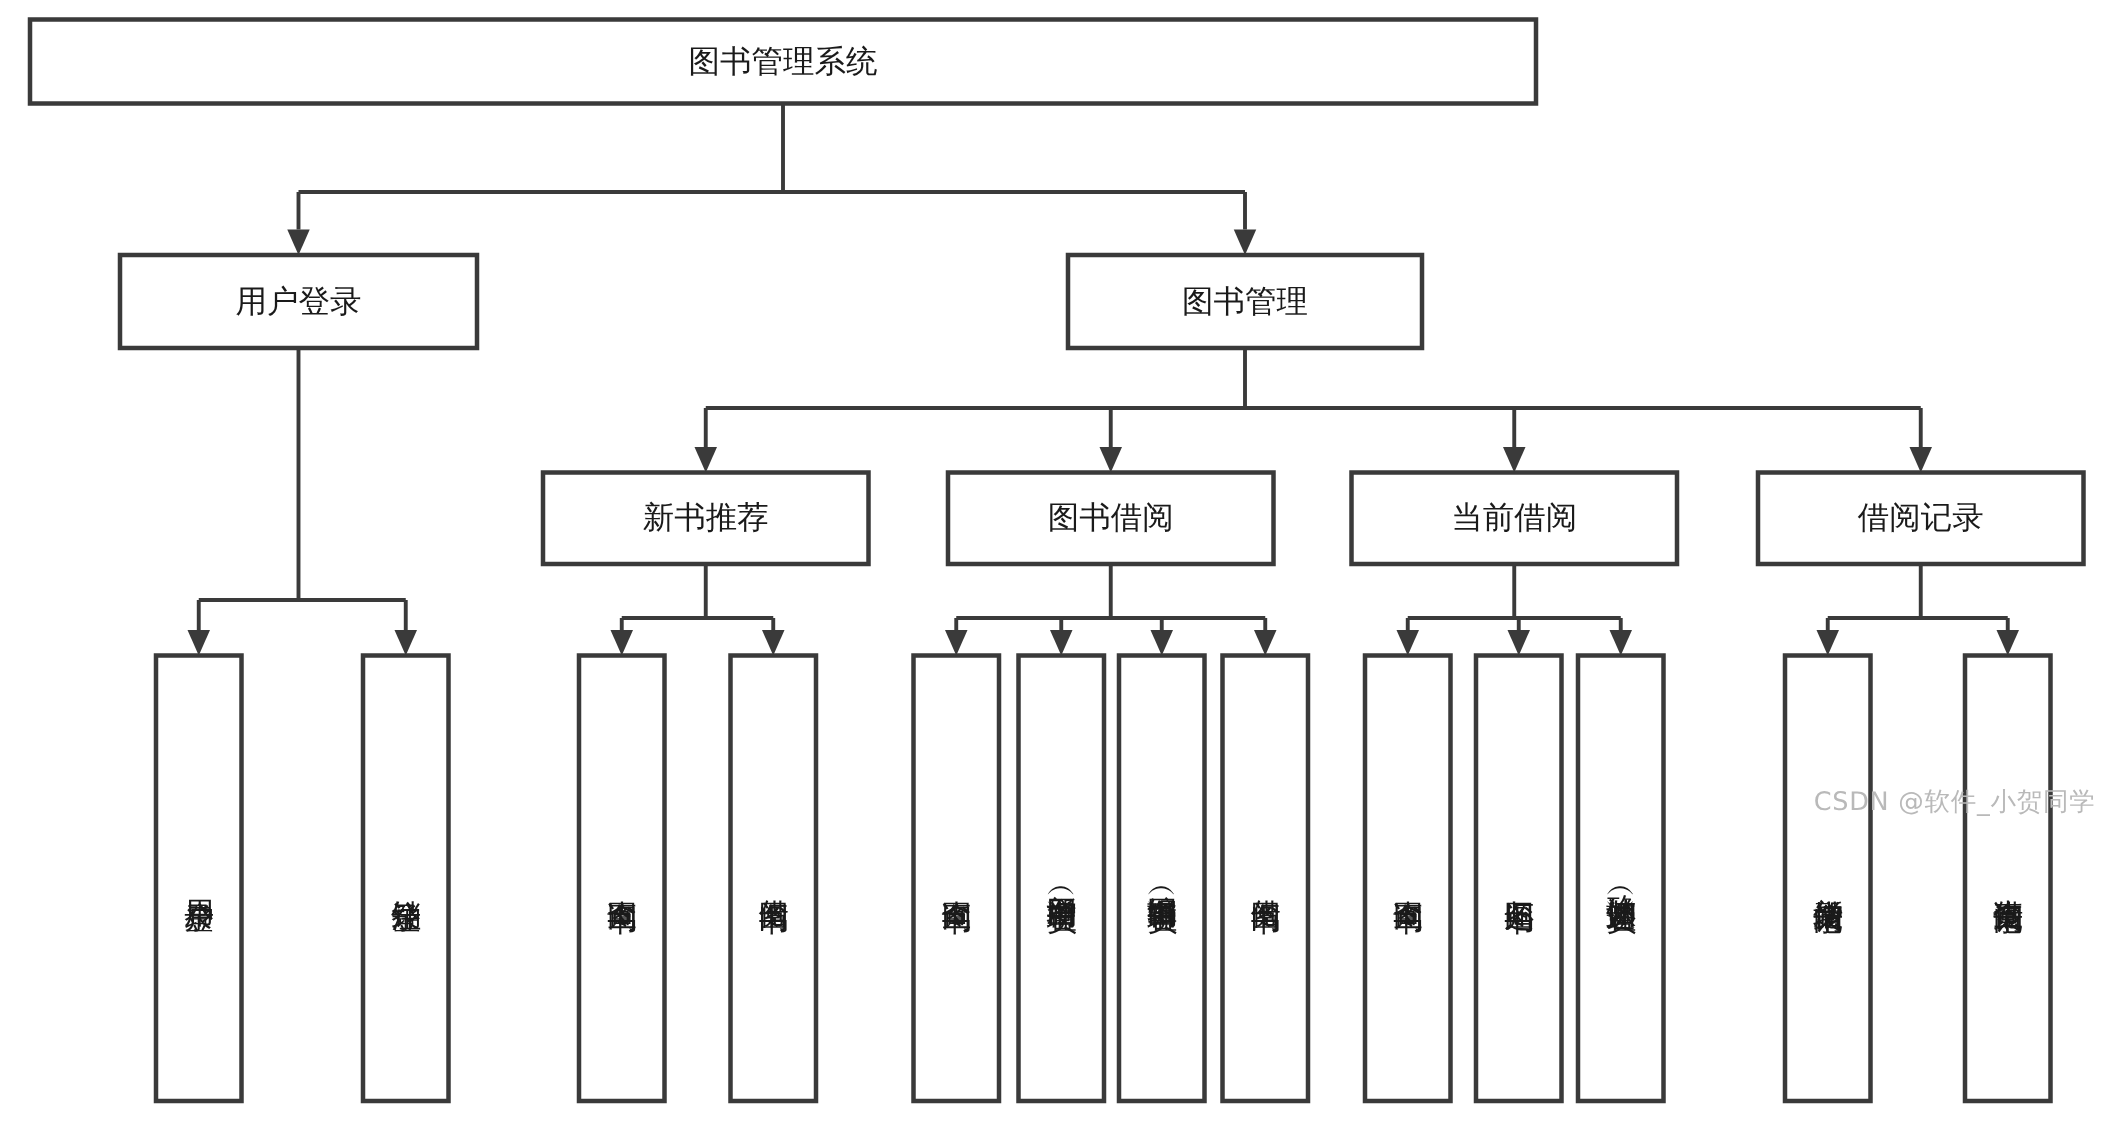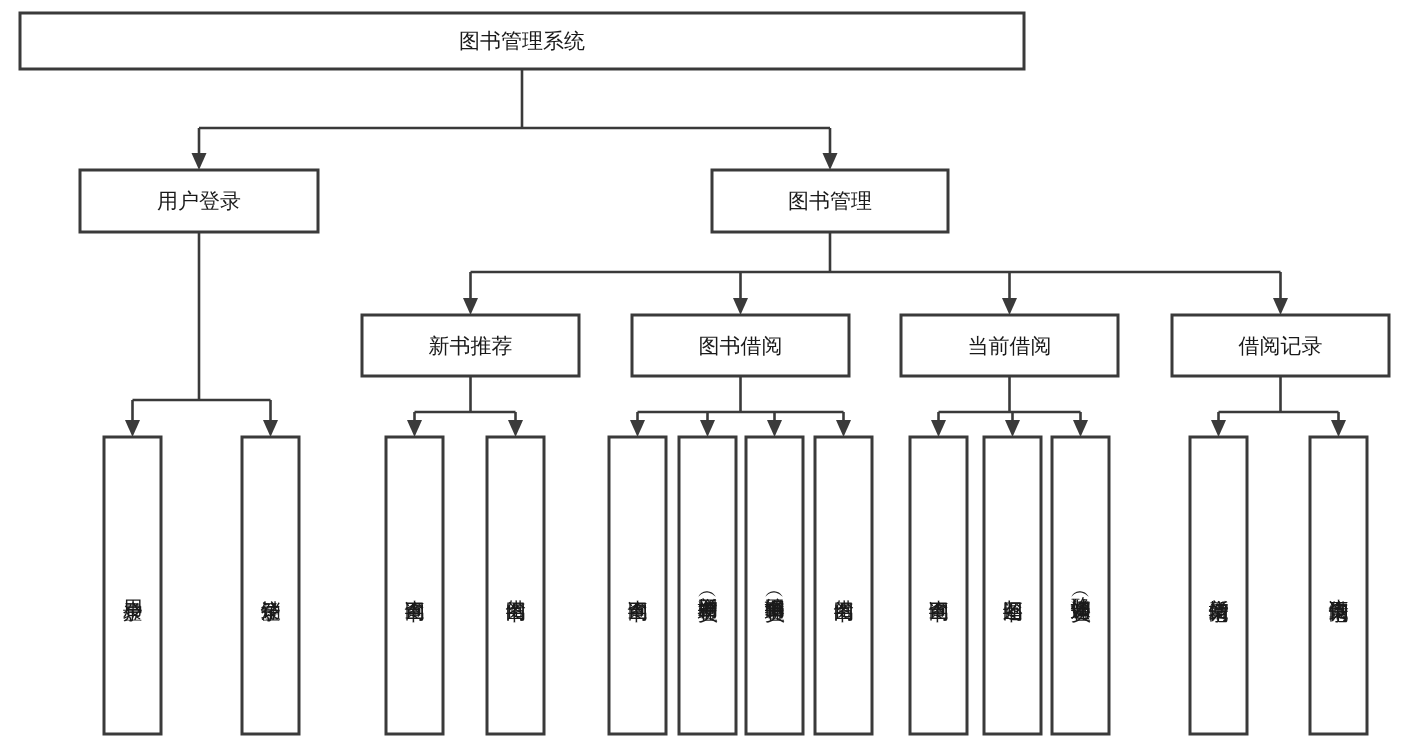--- a/index.html
+++ b/index.html
@@ -220,13 +220,14 @@
       <div class="vlabel" style="left: 679px; top: 437px; width: 57px; height: 297px;">新增图书（管理员）</div>
       <div class="vlabel" style="left: 746px; top: 437px; width: 57px; height: 297px;">编辑图书（管理员）</div>
       <div class="vlabel" style="left: 815px; top: 437px; width: 57px; height: 297px;">借阅图书</div>
       <div class="vlabel" style="left: 910px; top: 437px; width: 57px; height: 297px;">查询图书</div>
       <div class="vlabel" style="left: 984px; top: 437px; width: 57px; height: 297px;">归还图书</div>
       <div class="vlabel" style="left: 1052px; top: 437px; width: 57px; height: 297px;">确认归还（管理员）</div>
       <div class="vlabel" style="left: 1190px; top: 437px; width: 57px; height: 297px;">新增借阅记录</div>
       <div class="vlabel" style="left: 1310px; top: 437px; width: 57px; height: 297px;">查询借阅记录</div>
     </div>
 
+  <div class="watermark-text">CSDN @软件_小贺同学</div>
 </div>
 
 </body></html>

